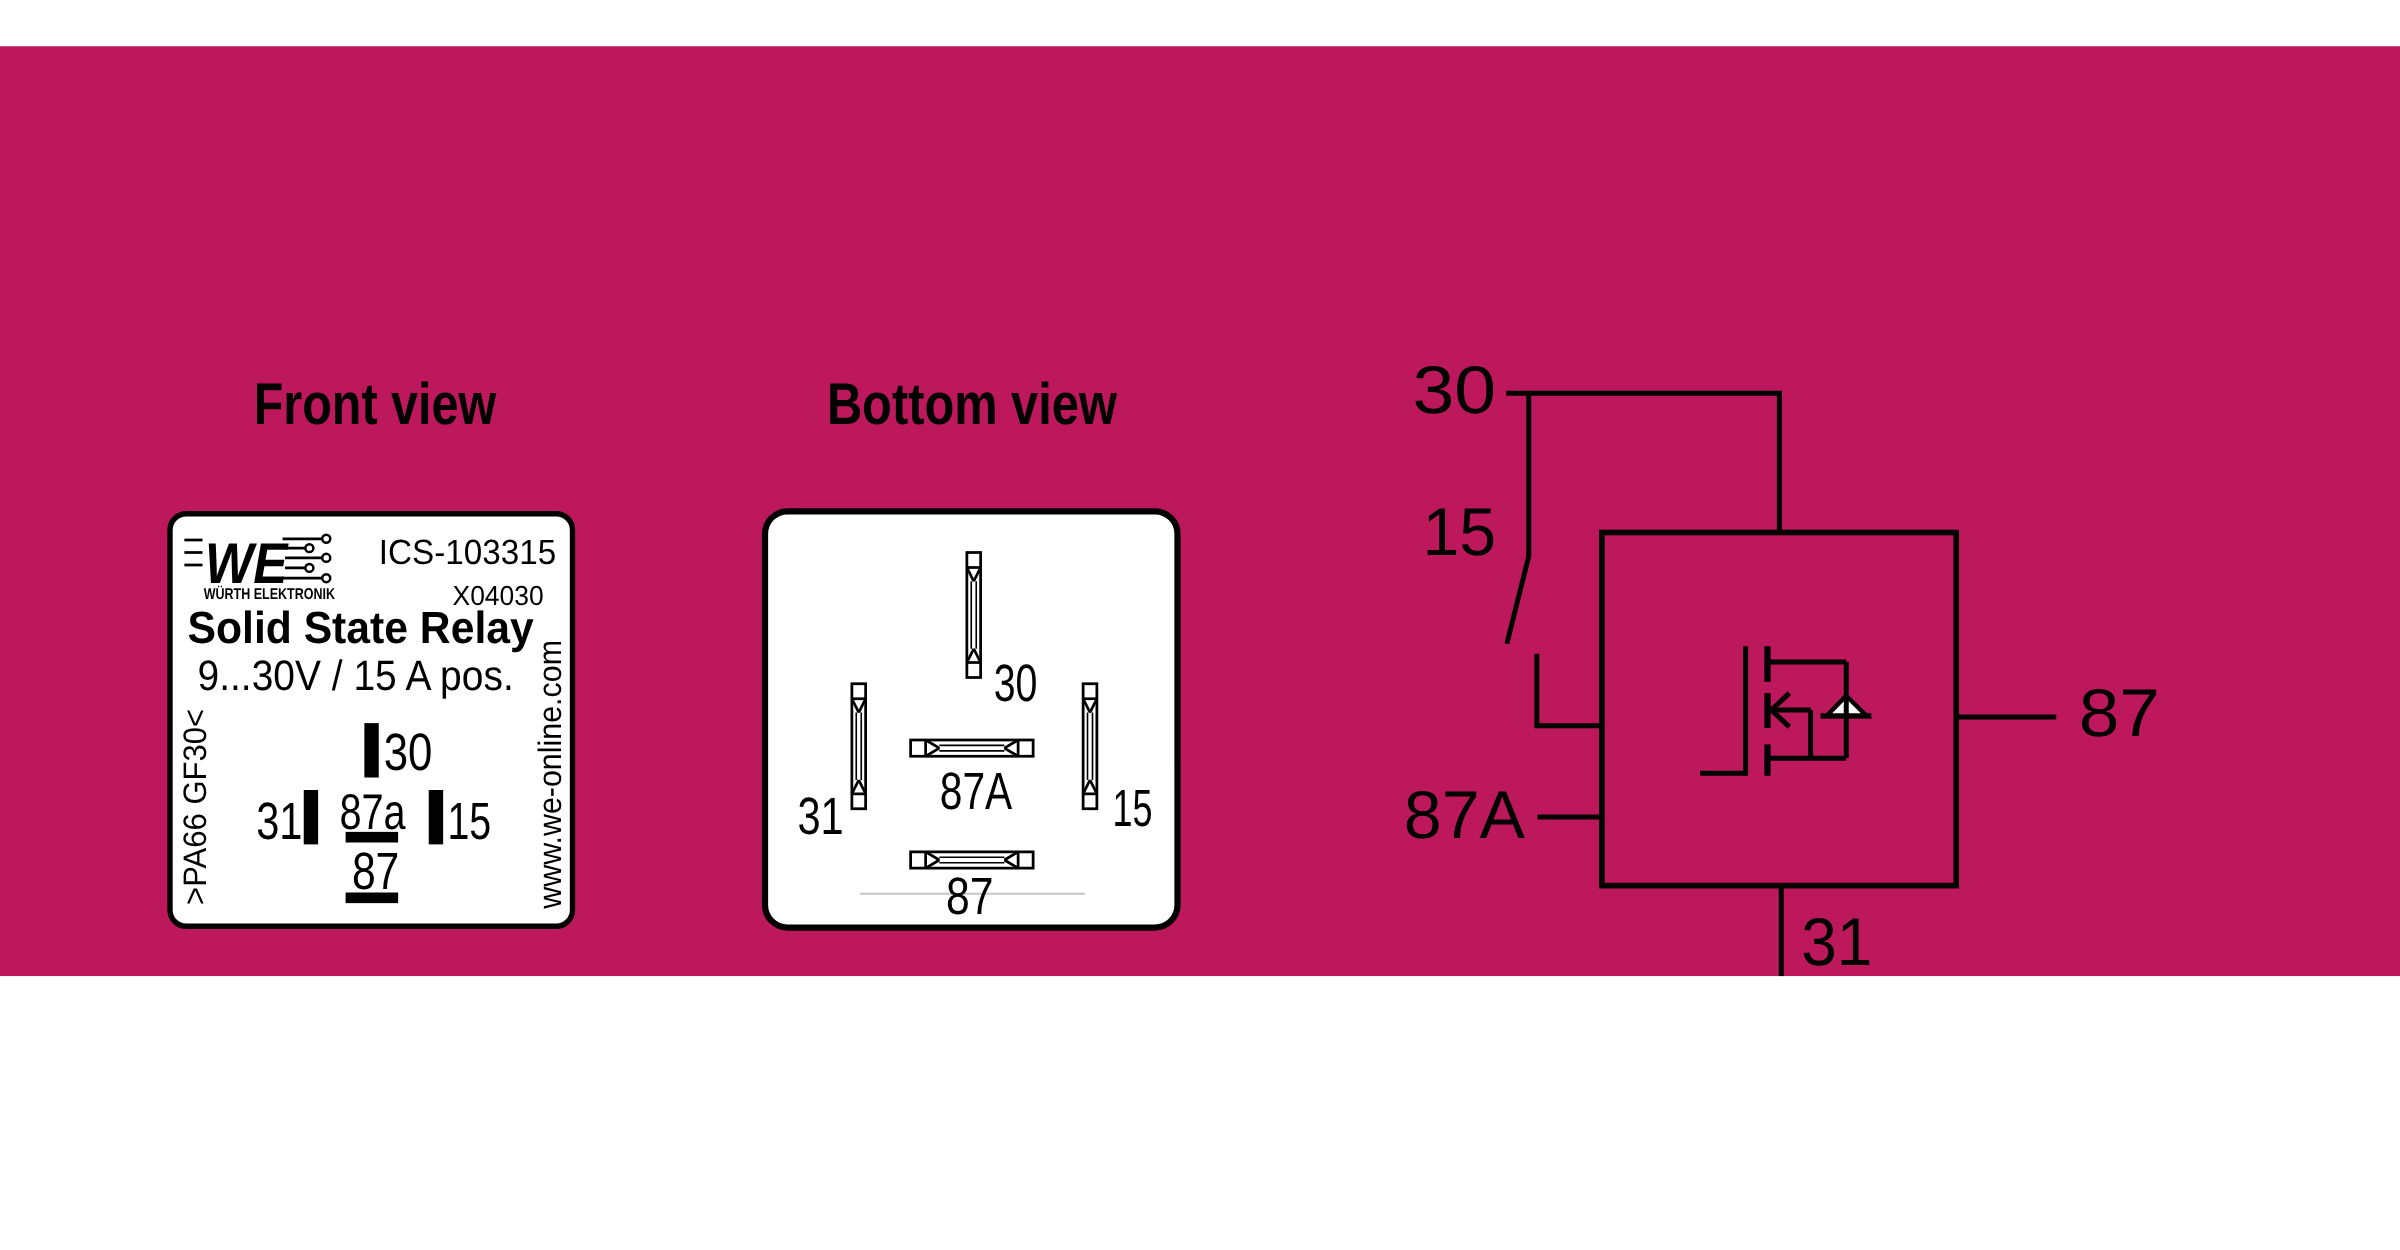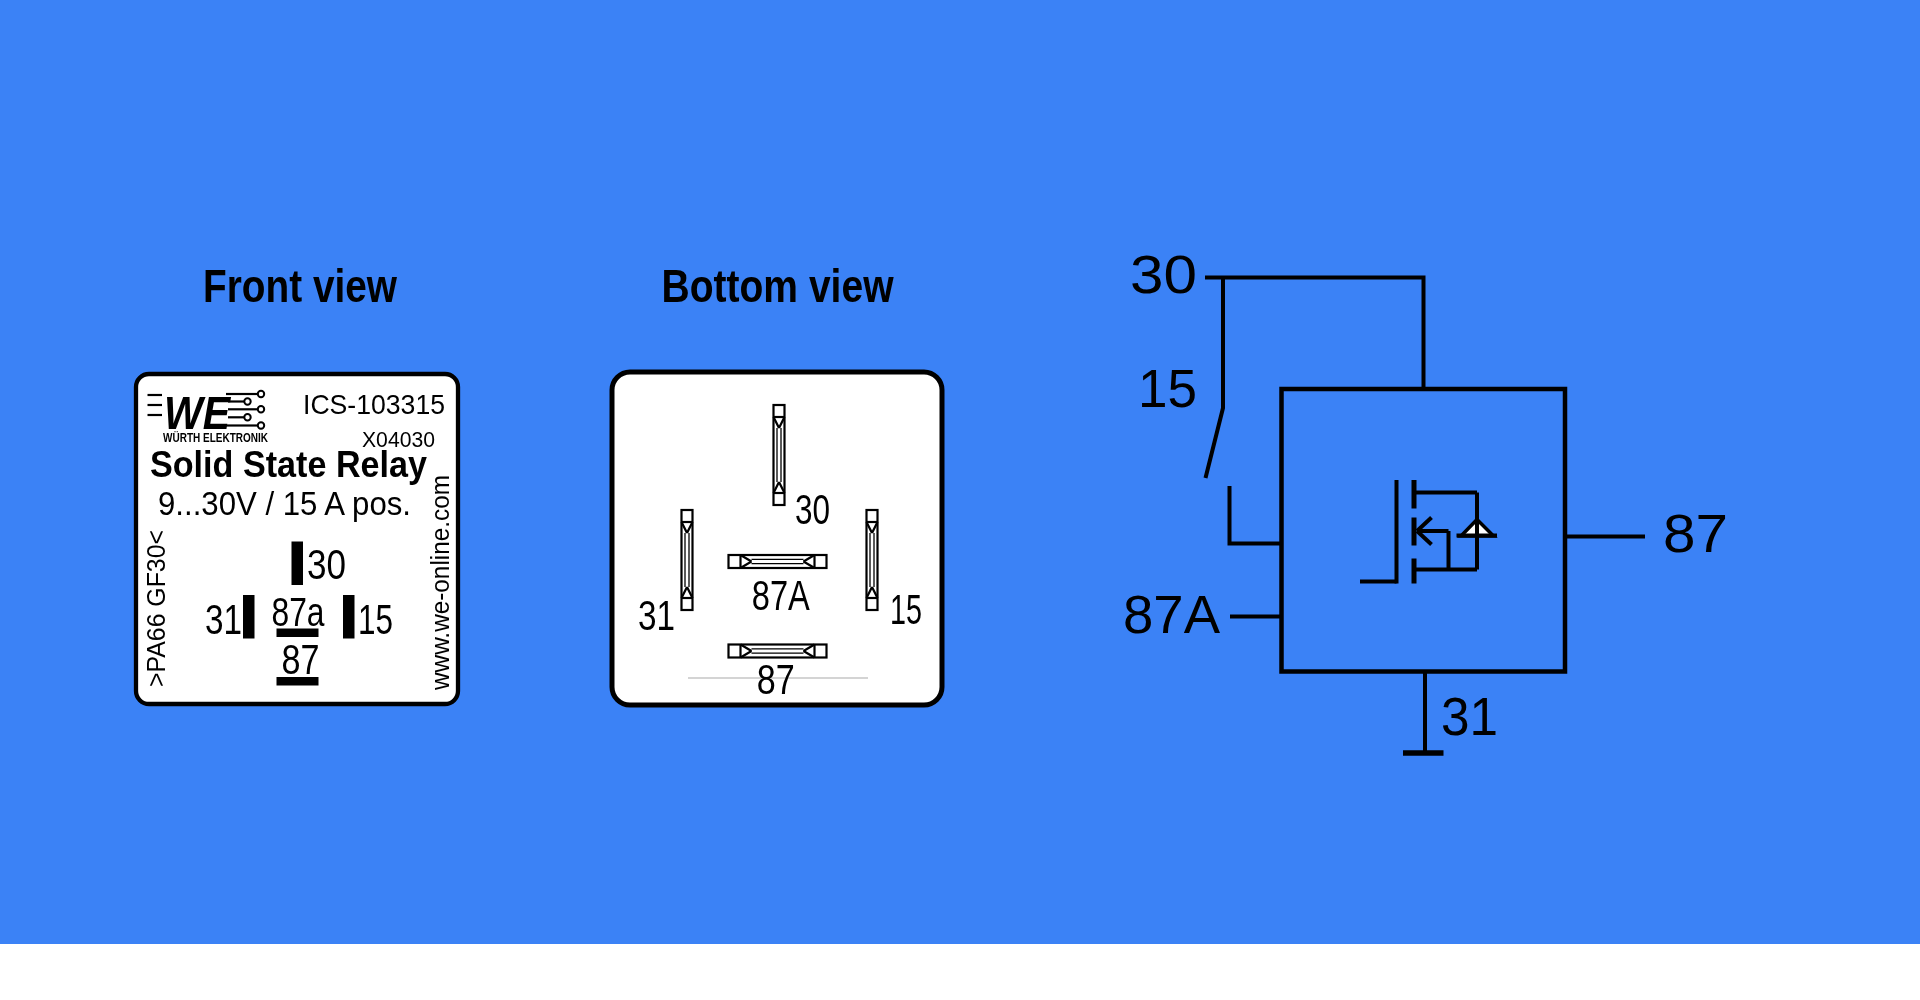--- a/index.html
+++ b/index.html
@@ -1,16 +1,16 @@
 <!DOCTYPE html>
 <html><head>
 <meta charset="utf-8">
 <style>
   html,body{margin:0;padding:0;background:#fff;}
-  #canvas{position:relative;width:1920px;height:944px;background:#3b82f6;overflow:hidden;}
+  #canvas{position:relative;width:1920px;height:744px;background:#be185d;overflow:hidden;margin-top:37px;}
   svg{position:absolute;left:0;top:0;}
   text{font-family:"Liberation Sans", sans-serif;fill:#000;}
   .t-title{font-size:47px;font-weight:bold;}
   .t-schem{font-size:54px;}
   .t-pin{font-size:42px;}
   .t-pin-sm{font-size:40px;}
   .t-part{font-size:28px;}
   .t-code{font-size:22px;}
   .t-product{font-size:36px;font-weight:bold;}
   .t-rating{font-size:34px;}

